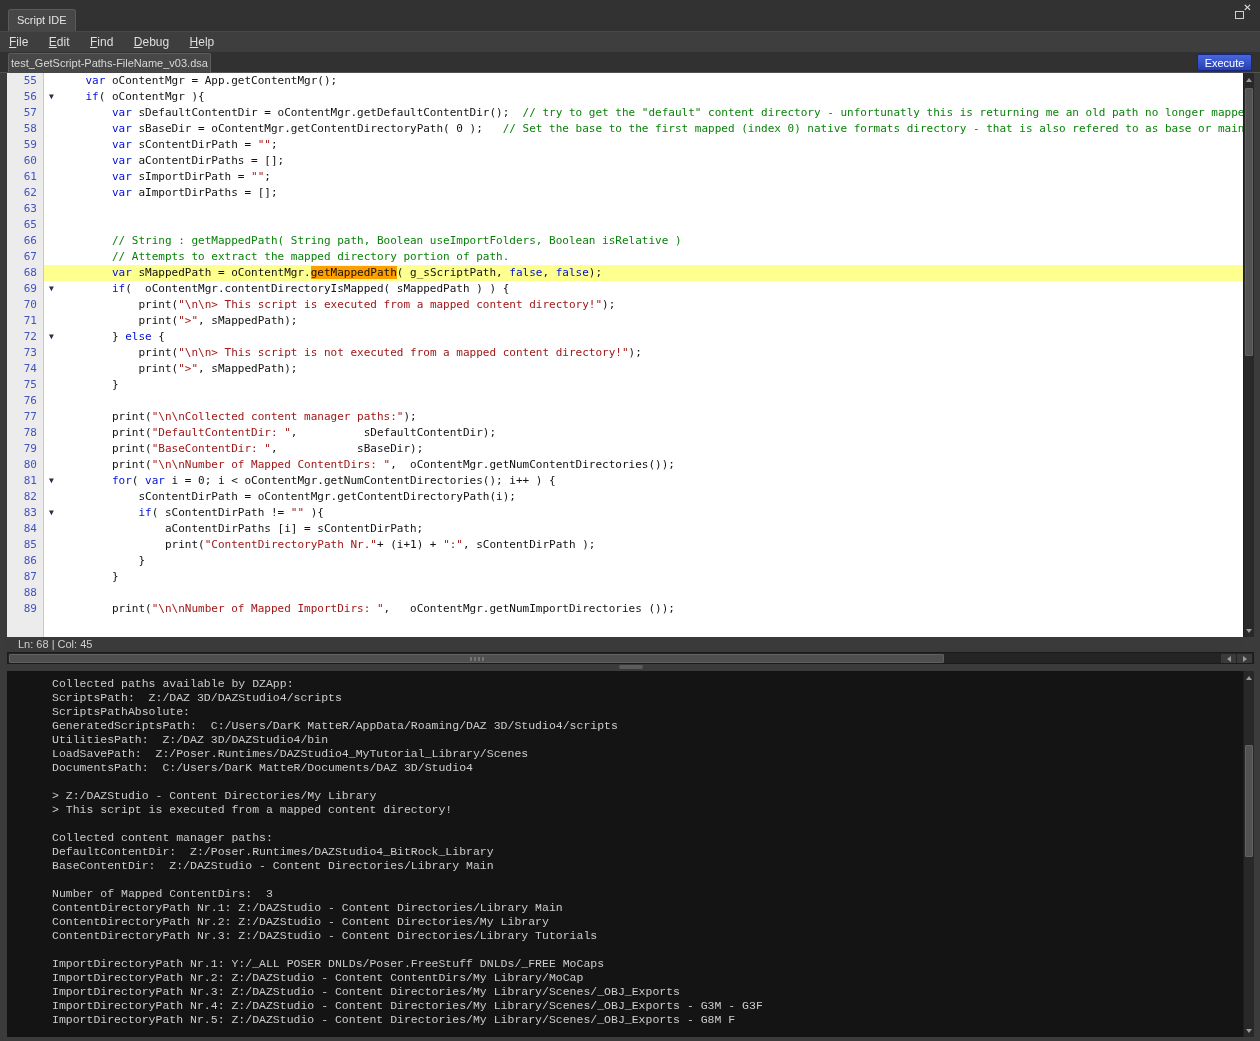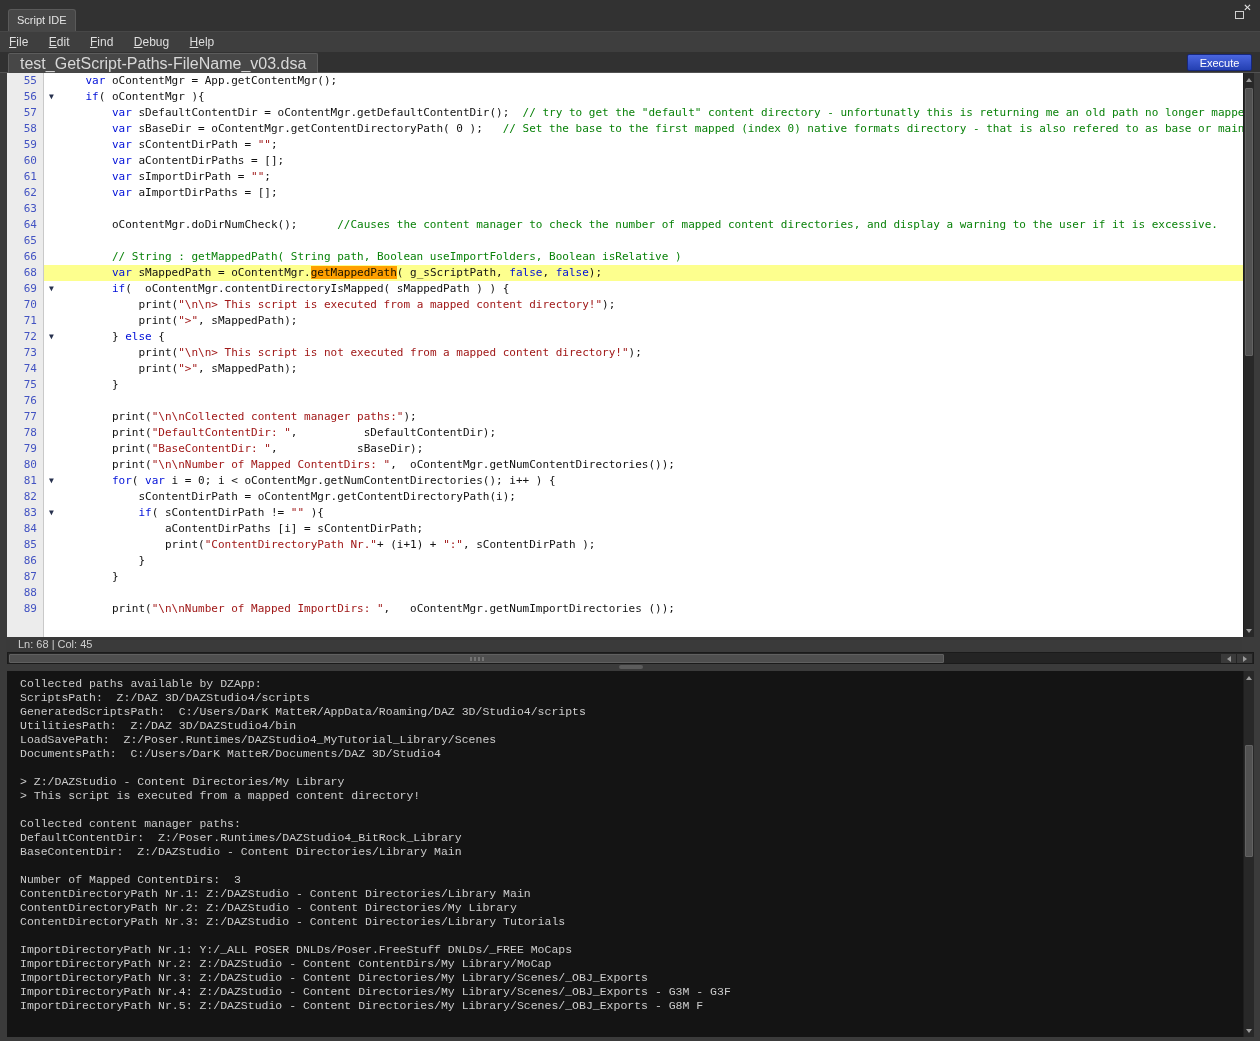--- a/index.html
+++ b/index.html
@@ -22,24 +22,24 @@
     border:1px solid #cfcfcf; background:transparent; }
   
   .menubar { position:absolute; left:0; top:31px; right:0; height:21px; background:#3e3e3e; border-top:1px solid #474747; }
   .menu-item { display:inline-block; padding:0 7px; margin-left:2px; font-size:12px; color:#dedede; line-height:21px; }
   .menu-item::first-letter { text-decoration:underline; }
   
   .tabrow { position:absolute; left:0; top:52px; right:0; height:21px; background:#313131; border-bottom:1px solid #525252; }
   .doc-tab {
     position:absolute; left:8px; top:1px; height:28px;
     background:#474747; border:1px solid #5c5c5c; border-bottom:none; border-radius:2px 2px 0 0;
-    color:#d8d8d8; font-size:16px; line-height:19px; padding:0 11px;
+    color:#d8d8d8; font-size:11px; line-height:19px; padding:0 2px;
   }
   .execute-btn {
-    position:absolute; right:8px; top:2px; width:65px; height:17px;
+    position:absolute; right:8px; top:2px; width:55px; height:17px;
     background:linear-gradient(180deg,#4a66e0, var(--btn,#2440b2));
     border:1px solid #16277c; border-radius:2px;
     color:#ffffff; font-size:11px; line-height:14px; text-align:center;
     font-family:"Liberation Sans", sans-serif;
   }
   
   .editor { position:absolute; left:7px; top:73px; width:1236px; height:564px; background:#ffffff; overflow:hidden; }
   .gutter-bg { position:absolute; left:0; top:0; bottom:0; width:37px; background:#ececec; border-right:1px solid #c9c9c9; }
   .code-lines { position:absolute; left:0; top:0; right:0; }
   .code-line { display:flex; height:16px; font-family:"DejaVu Sans Mono", monospace; font-size:11px; line-height:16px; white-space:pre; }
@@ -76,21 +76,21 @@
     background:repeating-linear-gradient(90deg,#737373 0 2px, transparent 2px 4px); }
   .hbtn { position:absolute; top:1px; width:15px; height:9px; background:#3a3a3a; display:flex; align-items:center; justify-content:center; }
   .hbtn.left { right:17px; } .hbtn.right { right:1px; }
   
   .splitter { position:absolute; left:7px; top:664px; width:1247px; height:7px; background:#3b3b3b; }
   .grip { margin:1px auto 0; width:24px; height:4px; background:#5c5c5c; border-radius:2px; }
   
   .output { position:absolute; left:7px; top:671px; width:1236px; height:366px; background:#141414; overflow:hidden; }
   .out-lines { padding:6px 0 0 13px; }
   .out-line { height:14px; min-height:14px; font-family:"Liberation Mono", monospace; font-size:11.5px; line-height:14px;
-    color:#cccccc; white-space:pre; overflow:hidden; }
+    color:#cccccc; white-space:pre; overflow:hidden;margin-left:32px; }
 </style>
 </head>
 <body>
 
 <div class="window">
 
   <div class="titlebar">
     <div class="title-tab">
       <span>Script IDE</span>
     </div>
@@ -118,23 +118,23 @@
     <div class="code-lines">
         <div class="code-line"><span class="ln">55</span><span class="rest"><span class="fold"></span><span class="codetxt"><span class="tk-p">    </span><span class="tk-k">var</span><span class="tk-p"> oContentMgr = App.getContentMgr();</span></span></span></div>
         <div class="code-line"><span class="ln">56</span><span class="rest"><span class="fold">▼</span><span class="codetxt"><span class="tk-p">    </span><span class="tk-k">if</span><span class="tk-p">( oContentMgr ){</span></span></span></div>
         <div class="code-line"><span class="ln">57</span><span class="rest"><span class="fold"></span><span class="codetxt"><span class="tk-p">        </span><span class="tk-k">var</span><span class="tk-p"> sDefaultContentDir = oContentMgr.getDefaultContentDir();  </span><span class="tk-c">// try to get the "default" content directory - unfortunatly this is returning me an old path no longer mapped</span></span></span></div>
         <div class="code-line"><span class="ln">58</span><span class="rest"><span class="fold"></span><span class="codetxt"><span class="tk-p">        </span><span class="tk-k">var</span><span class="tk-p"> sBaseDir = oContentMgr.getContentDirectoryPath( 0 );   </span><span class="tk-c">// Set the base to the first mapped (index 0) native formats directory - that is also refered to as base or main</span></span></span></div>
         <div class="code-line"><span class="ln">59</span><span class="rest"><span class="fold"></span><span class="codetxt"><span class="tk-p">        </span><span class="tk-k">var</span><span class="tk-p"> sContentDirPath = </span><span class="tk-s">""</span><span class="tk-p">;</span></span></span></div>
         <div class="code-line"><span class="ln">60</span><span class="rest"><span class="fold"></span><span class="codetxt"><span class="tk-p">        </span><span class="tk-k">var</span><span class="tk-p"> aContentDirPaths = [];</span></span></span></div>
         <div class="code-line"><span class="ln">61</span><span class="rest"><span class="fold"></span><span class="codetxt"><span class="tk-p">        </span><span class="tk-k">var</span><span class="tk-p"> sImportDirPath = </span><span class="tk-s">""</span><span class="tk-p">;</span></span></span></div>
         <div class="code-line"><span class="ln">62</span><span class="rest"><span class="fold"></span><span class="codetxt"><span class="tk-p">        </span><span class="tk-k">var</span><span class="tk-p"> aImportDirPaths = [];</span></span></span></div>
         <div class="code-line"><span class="ln">63</span><span class="rest"><span class="fold"></span><span class="codetxt"></span></span></div>
-        <div class="code-line"><span class="ln">64</span><span class="rest"><span class="fold"></span><span class="codetxt"><span class="tk-p">        oContentMgr.doDirNumCheck();      </span><span class="tk-c">//Causes the content manager to check the number of mapped content directories, and display a warning to the user if it is excessive.</span></span></span></div>
         <div class="code-line"><span class="ln">65</span><span class="rest"><span class="fold"></span><span class="codetxt"></span></span></div>
         <div class="code-line"><span class="ln">66</span><span class="rest"><span class="fold"></span><span class="codetxt"><span class="tk-p">        </span><span class="tk-c">// String : getMappedPath( String path, Boolean useImportFolders, Boolean isRelative )</span></span></span></div>
+        <div class="code-line"><span class="ln">67</span><span class="rest"><span class="fold"></span><span class="codetxt"><span class="tk-p">        </span><span class="tk-c">// Attempts to extract the mapped directory portion of path.</span></span></span></div>
         <div class="code-line current"><span class="ln">68</span><span class="rest"><span class="fold"></span><span class="codetxt"><span class="tk-p">        </span><span class="tk-k">var</span><span class="tk-p"> sMappedPath = oContentMgr.</span><span class="tk-m">getMappedPath</span><span class="tk-p">( g_sScriptPath, </span><span class="tk-k">false</span><span class="tk-p">, </span><span class="tk-k">false</span><span class="tk-p">);</span></span></span></div>
         <div class="code-line"><span class="ln">69</span><span class="rest"><span class="fold">▼</span><span class="codetxt"><span class="tk-p">        </span><span class="tk-k">if</span><span class="tk-p">(  oContentMgr.contentDirectoryIsMapped( sMappedPath ) ) {</span></span></span></div>
         <div class="code-line"><span class="ln">70</span><span class="rest"><span class="fold"></span><span class="codetxt"><span class="tk-p">            print(</span><span class="tk-s">"\n\n&gt; This script is executed from a mapped content directory!"</span><span class="tk-p">);</span></span></span></div>
         <div class="code-line"><span class="ln">71</span><span class="rest"><span class="fold"></span><span class="codetxt"><span class="tk-p">            print(</span><span class="tk-s">"&gt;"</span><span class="tk-p">, sMappedPath);</span></span></span></div>
         <div class="code-line"><span class="ln">72</span><span class="rest"><span class="fold">▼</span><span class="codetxt"><span class="tk-p">        } </span><span class="tk-k">else</span><span class="tk-p"> {</span></span></span></div>
         <div class="code-line"><span class="ln">73</span><span class="rest"><span class="fold"></span><span class="codetxt"><span class="tk-p">            print(</span><span class="tk-s">"\n\n&gt; This script is not executed from a mapped content directory!"</span><span class="tk-p">);</span></span></span></div>
         <div class="code-line"><span class="ln">74</span><span class="rest"><span class="fold"></span><span class="codetxt"><span class="tk-p">            print(</span><span class="tk-s">"&gt;"</span><span class="tk-p">, sMappedPath);</span></span></span></div>
         <div class="code-line"><span class="ln">75</span><span class="rest"><span class="fold"></span><span class="codetxt"><span class="tk-p">        }</span></span></span></div>
         <div class="code-line"><span class="ln">76</span><span class="rest"><span class="fold"></span><span class="codetxt"></span></span></div>
         <div class="code-line"><span class="ln">77</span><span class="rest"><span class="fold"></span><span class="codetxt"><span class="tk-p">        print(</span><span class="tk-s">"\n\nCollected content manager paths:"</span><span class="tk-p">);</span></span></span></div>
@@ -178,20 +178,21 @@
   </div>
 
   <div class="splitter">
     <div class="grip"></div>
   </div>
 
   <div class="output">
     <div class="out-lines">
         <div class="out-line">Collected paths available by DZApp:</div>
         <div class="out-line">ScriptsPath:  Z:/DAZ 3D/DAZStudio4/scripts</div>
+        <div class="out-line">ScriptsPathAbsolute:</div>
         <div class="out-line">GeneratedScriptsPath:  C:/Users/DarK MatteR/AppData/Roaming/DAZ 3D/Studio4/scripts</div>
         <div class="out-line">UtilitiesPath:  Z:/DAZ 3D/DAZStudio4/bin</div>
         <div class="out-line">LoadSavePath:  Z:/Poser.Runtimes/DAZStudio4_MyTutorial_Library/Scenes</div>
         <div class="out-line">DocumentsPath:  C:/Users/DarK MatteR/Documents/DAZ 3D/Studio4</div>
         <div class="out-line">&nbsp;</div>
         <div class="out-line">&gt; Z:/DAZStudio - Content Directories/My Library</div>
         <div class="out-line">&gt; This script is executed from a mapped content directory!</div>
         <div class="out-line">&nbsp;</div>
         <div class="out-line">Collected content manager paths:</div>
         <div class="out-line">DefaultContentDir:  Z:/Poser.Runtimes/DAZStudio4_BitRock_Library</div>

